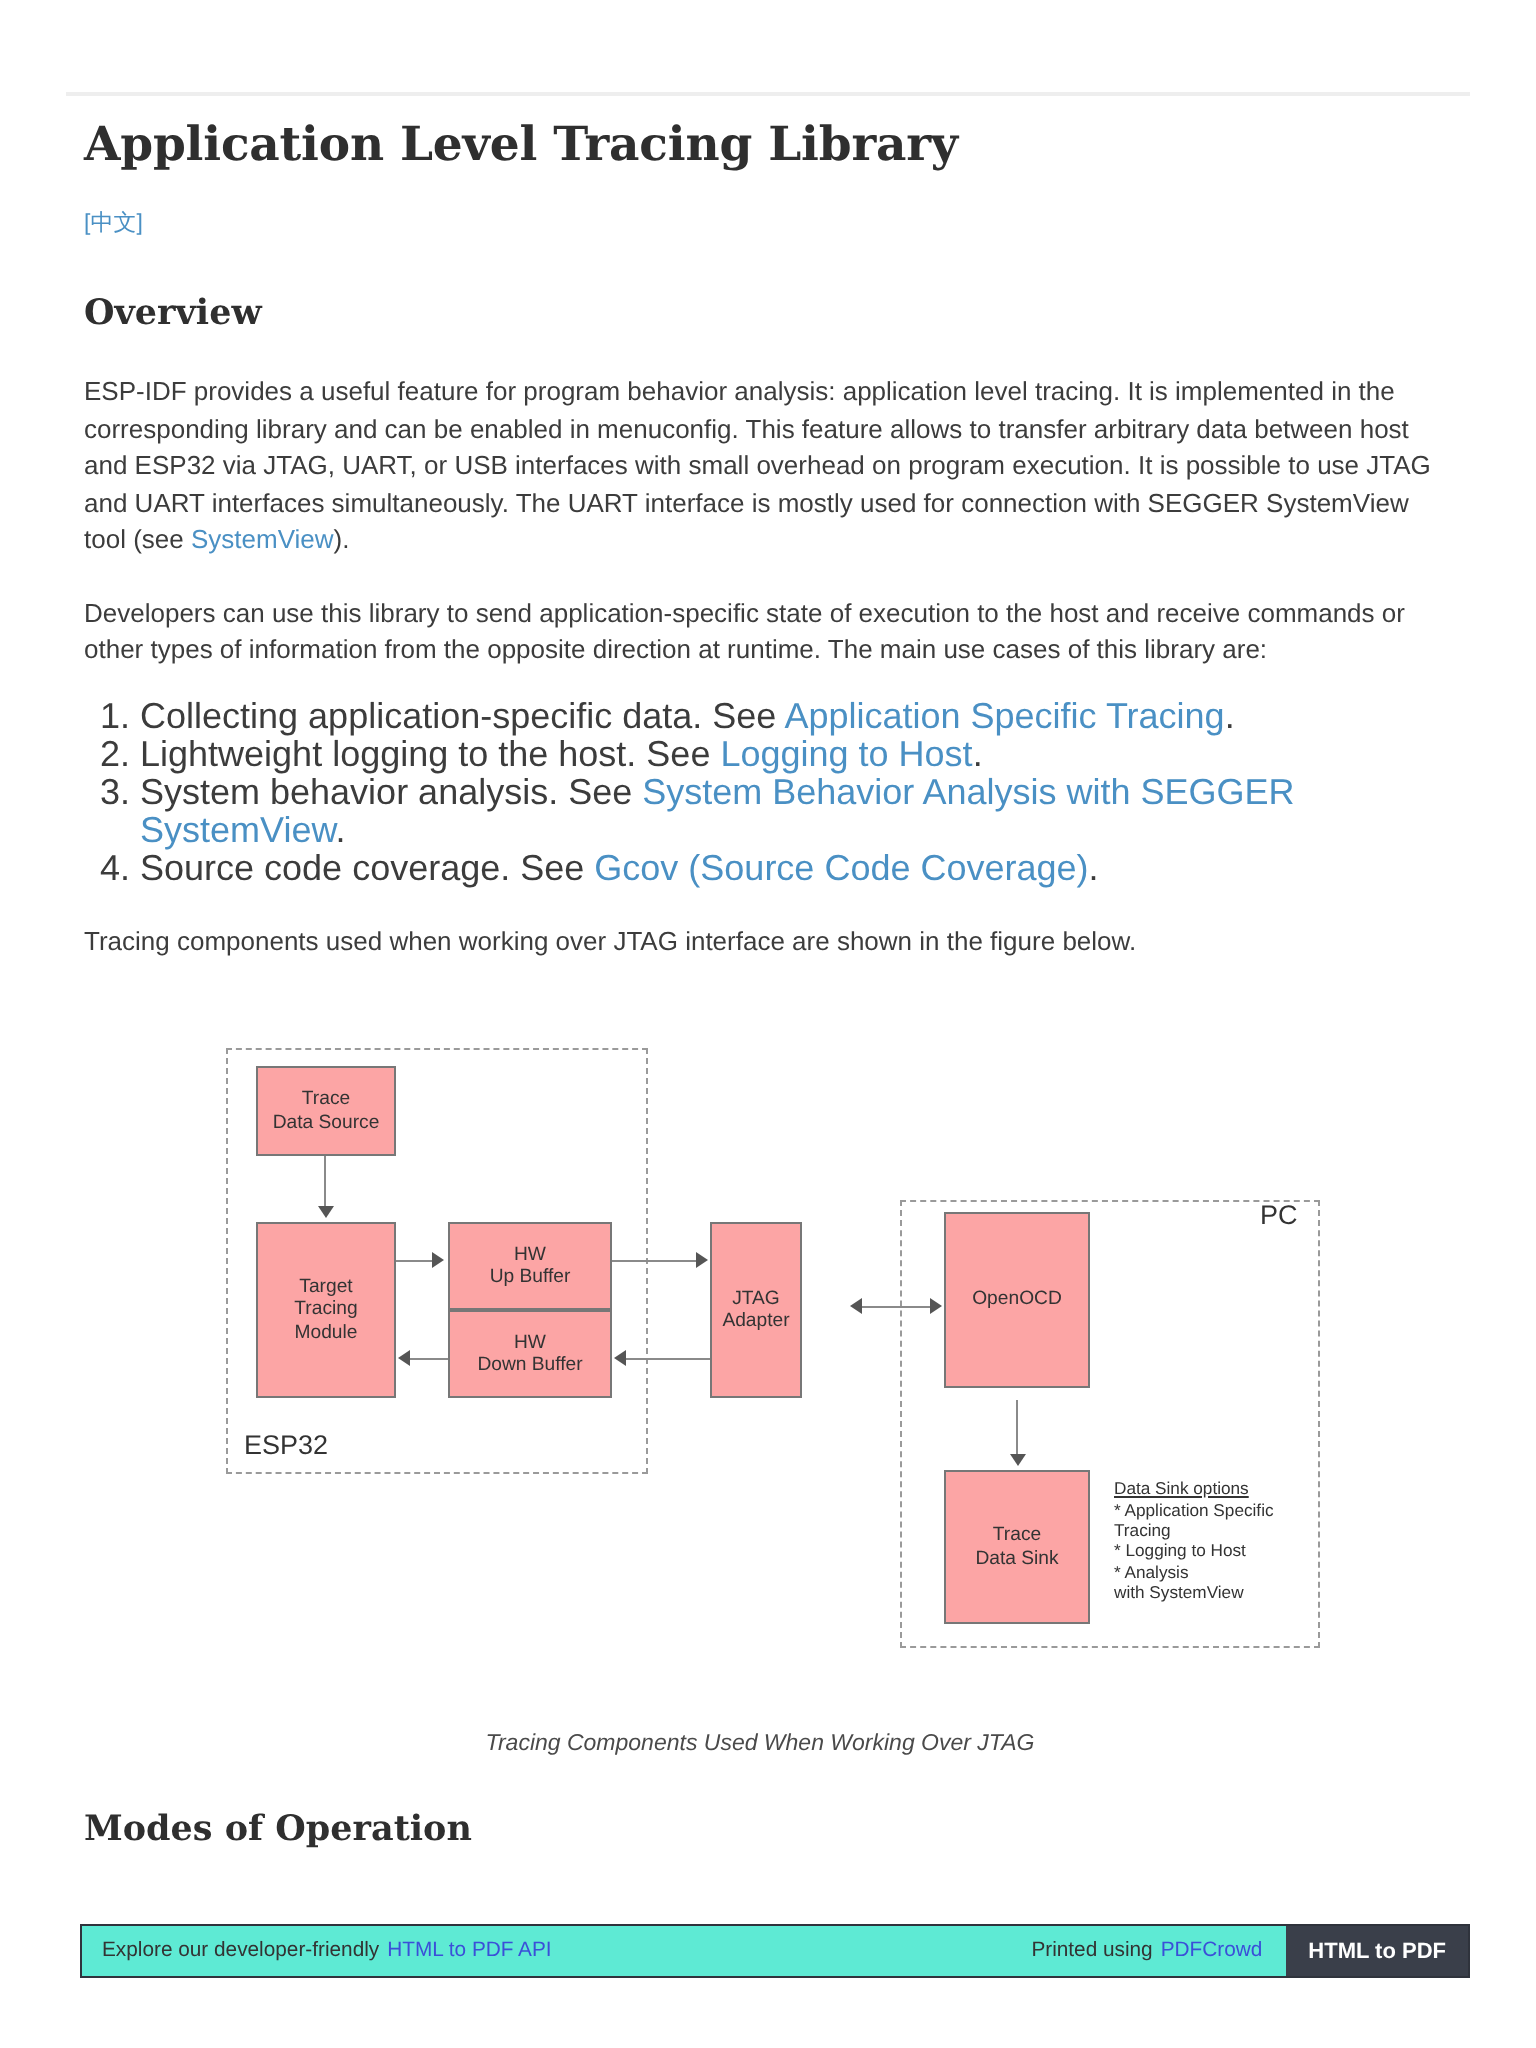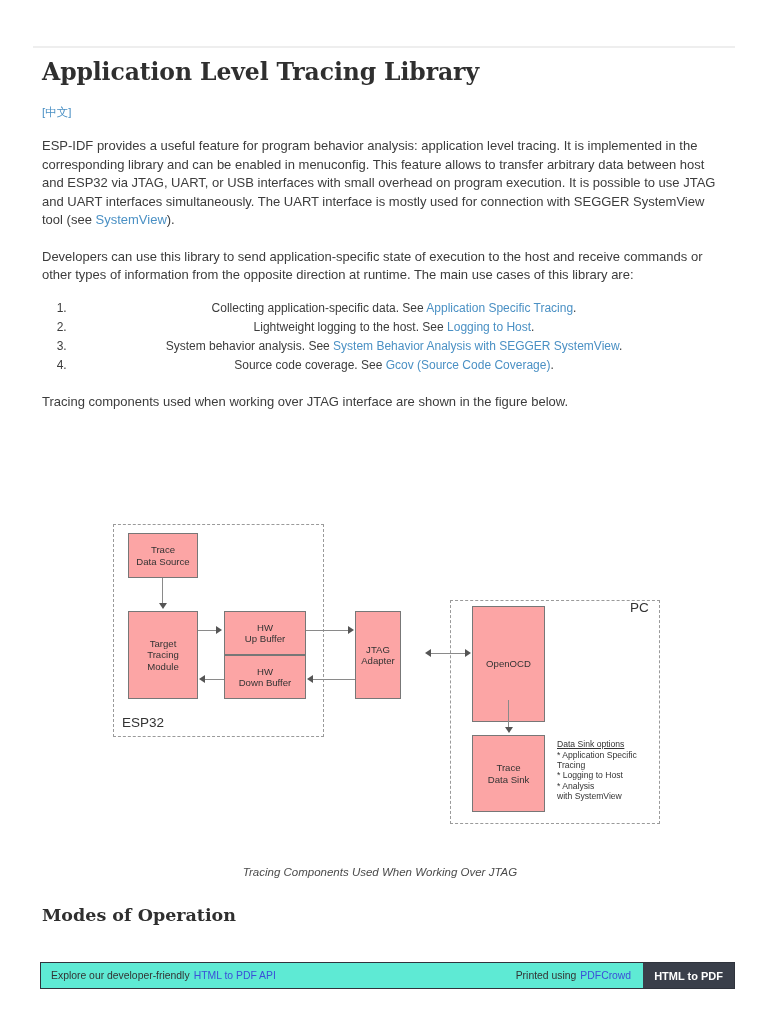--- a/index.html
+++ b/index.html
@@ -66,24 +66,23 @@
     margin: 18px 0 0 0;
     text-align: left;
   }
   a.inline-link {
     color: #4a90c4;
     text-decoration: none;
   }
   ol.use-cases {
     margin: 14px 0 0 0;
     padding-left: 28px;
-    font-size: 12px;
+    font-size: 18px;
     line-height: 19px;
     color: #3c3c3c;
-    text-align: center;
   }
   ol.use-cases li {
     margin: 0;
     padding: 0;
   }
   .fig-caption {
     position: absolute;
     left: 42px;
     top: 866px;
     width: 676px;
@@ -231,20 +230,21 @@
 <div class="page">
 
   <div class="top-rule"></div>
 
   <div class="content">
 
     <h1 class="doc-title">Application Level Tracing Library</h1>
 
     <a class="lang-link">[中文]</a>
 
+    <h2 class="section-title">Overview</h2>
 
     <p class="para"><span>ESP-IDF provides a useful feature for program behavior analysis: application level tracing. It is implemented in the corresponding library and can be enabled in menuconfig. This feature allows to transfer arbitrary data between host and ESP32 via JTAG, UART, or USB interfaces with small overhead on program execution. It is possible to use JTAG and UART interfaces simultaneously. The UART interface is mostly used for connection with SEGGER SystemView tool (see </span><a class="inline-link">SystemView</a><span>).</span></p>
 
     <p class="para">Developers can use this library to send application-specific state of execution to the host and receive commands or other types of information from the opposite direction at runtime. The main use cases of this library are:</p>
 
     <ol class="use-cases">
       <li><span>Collecting application-specific data. See </span><a class="inline-link">Application Specific Tracing</a><span>.</span></li>
       <li><span>Lightweight logging to the host. See </span><a class="inline-link">Logging to Host</a><span>.</span></li>
       <li><span>System behavior analysis. See </span><a class="inline-link">System Behavior Analysis with SEGGER SystemView</a><span>.</span></li>
       <li><span>Source code coverage. See </span><a class="inline-link">Gcov (Source Code Coverage)</a><span>.</span></li>
@@ -290,21 +290,21 @@
     <div class="dbox" style="left:355px; top:111px; width:46px; height:88px;">JTAG
 Adapter</div>
 
     <div class="dashed" style="left:450px; top:100px; width:210px; height:224px;"></div>
     <div class="dlabel" style="left:630px; top:100px;">PC</div>
 
     <div class="line-h" style="left:431px; top:153px; width:35px;"></div>
     <div class="arrow arr-left" style="left:425px; top:148.8px;"></div>
     <div class="arrow arr-right" style="left:465px; top:148.8px;"></div>
 
-    <div class="dbox" style="left:472px; top:106px; width:73px; height:116px;text-align:right;">OpenOCD</div>
+    <div class="dbox" style="left:472px; top:106px; width:73px; height:88px;text-align:right;">OpenOCD</div>
 
     <div class="line-v" style="left:508px; top:200px; height:28px;"></div>
     <div class="arrow arr-down" style="left:504.5px; top:227px;"></div>
 
     <div class="dbox" style="left:472px; top:235px; width:73px; height:77px;">Trace
 Data Sink</div>
 
     <div class="dnote-title" style="left:557px; top:239px;">Data Sink options</div>
     <div class="dnote" style="left:557px; top:250px;">* Application Specific
    Tracing

